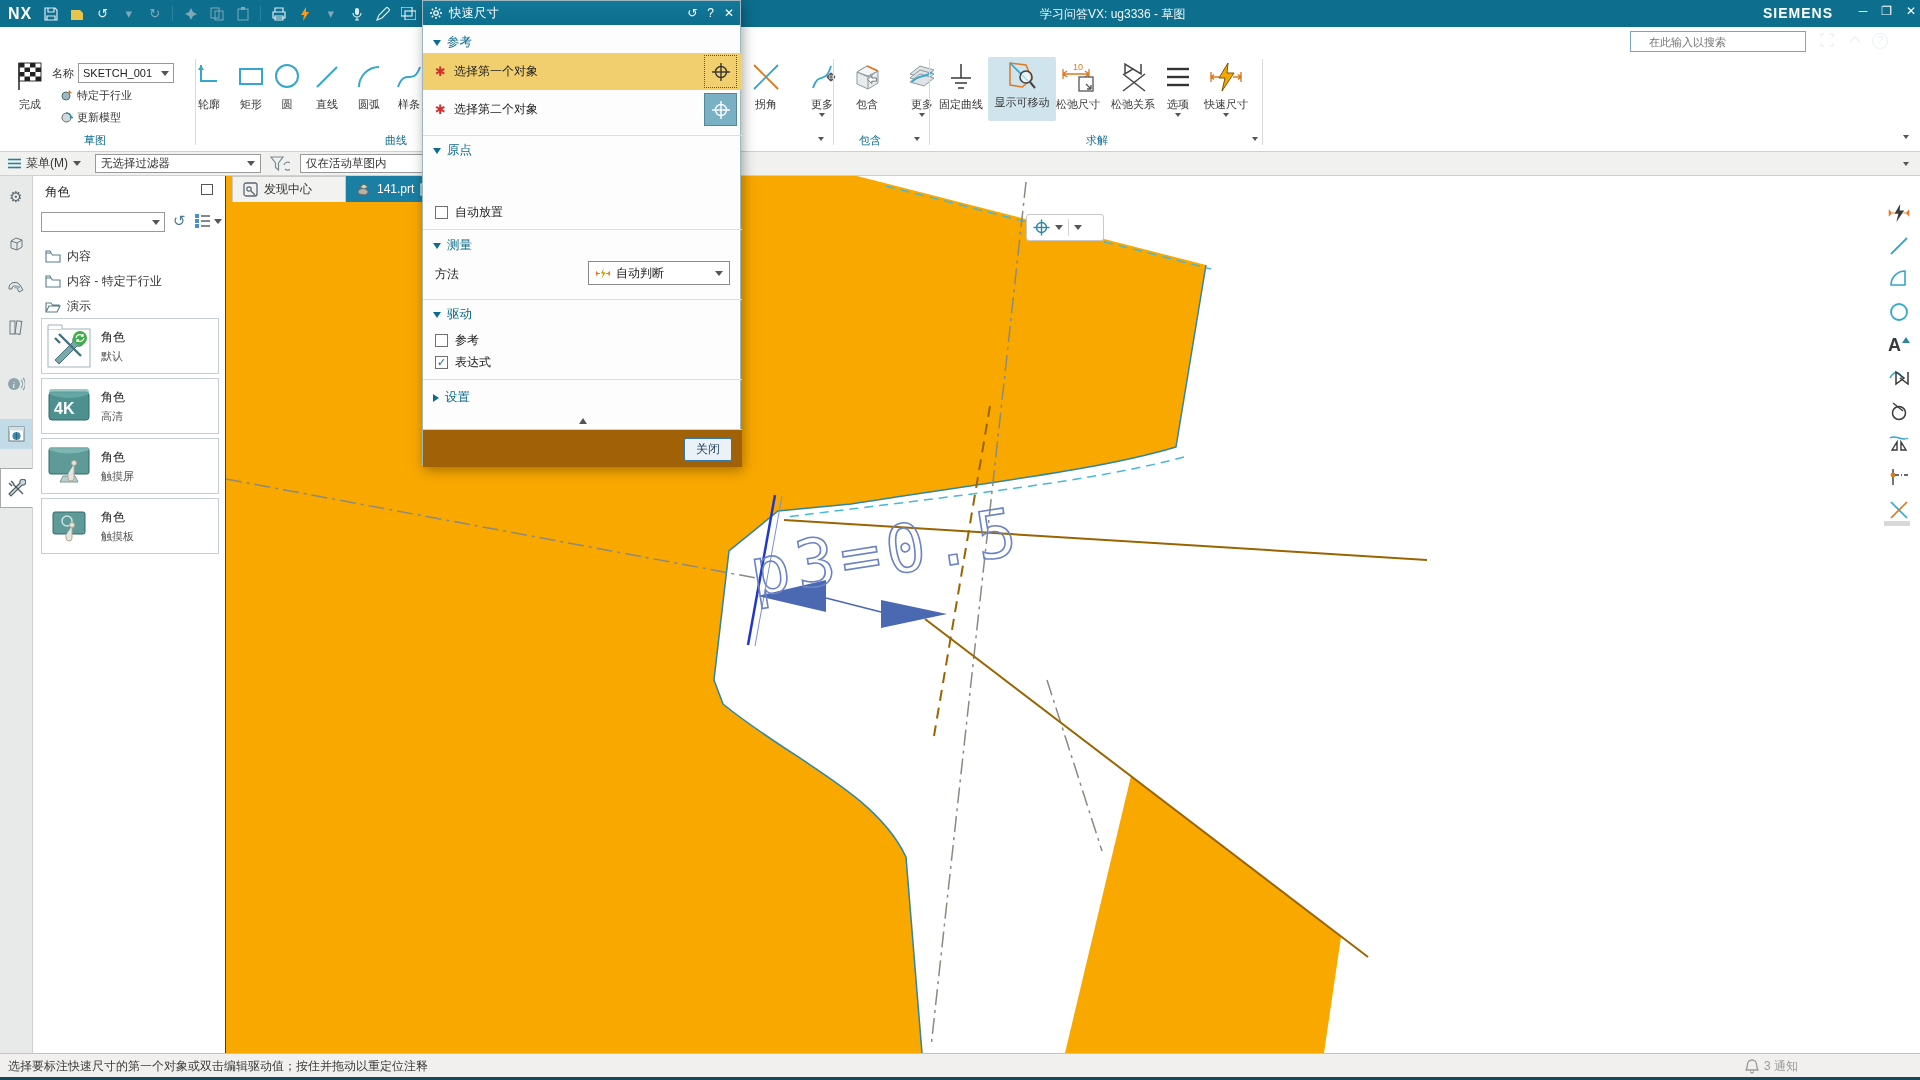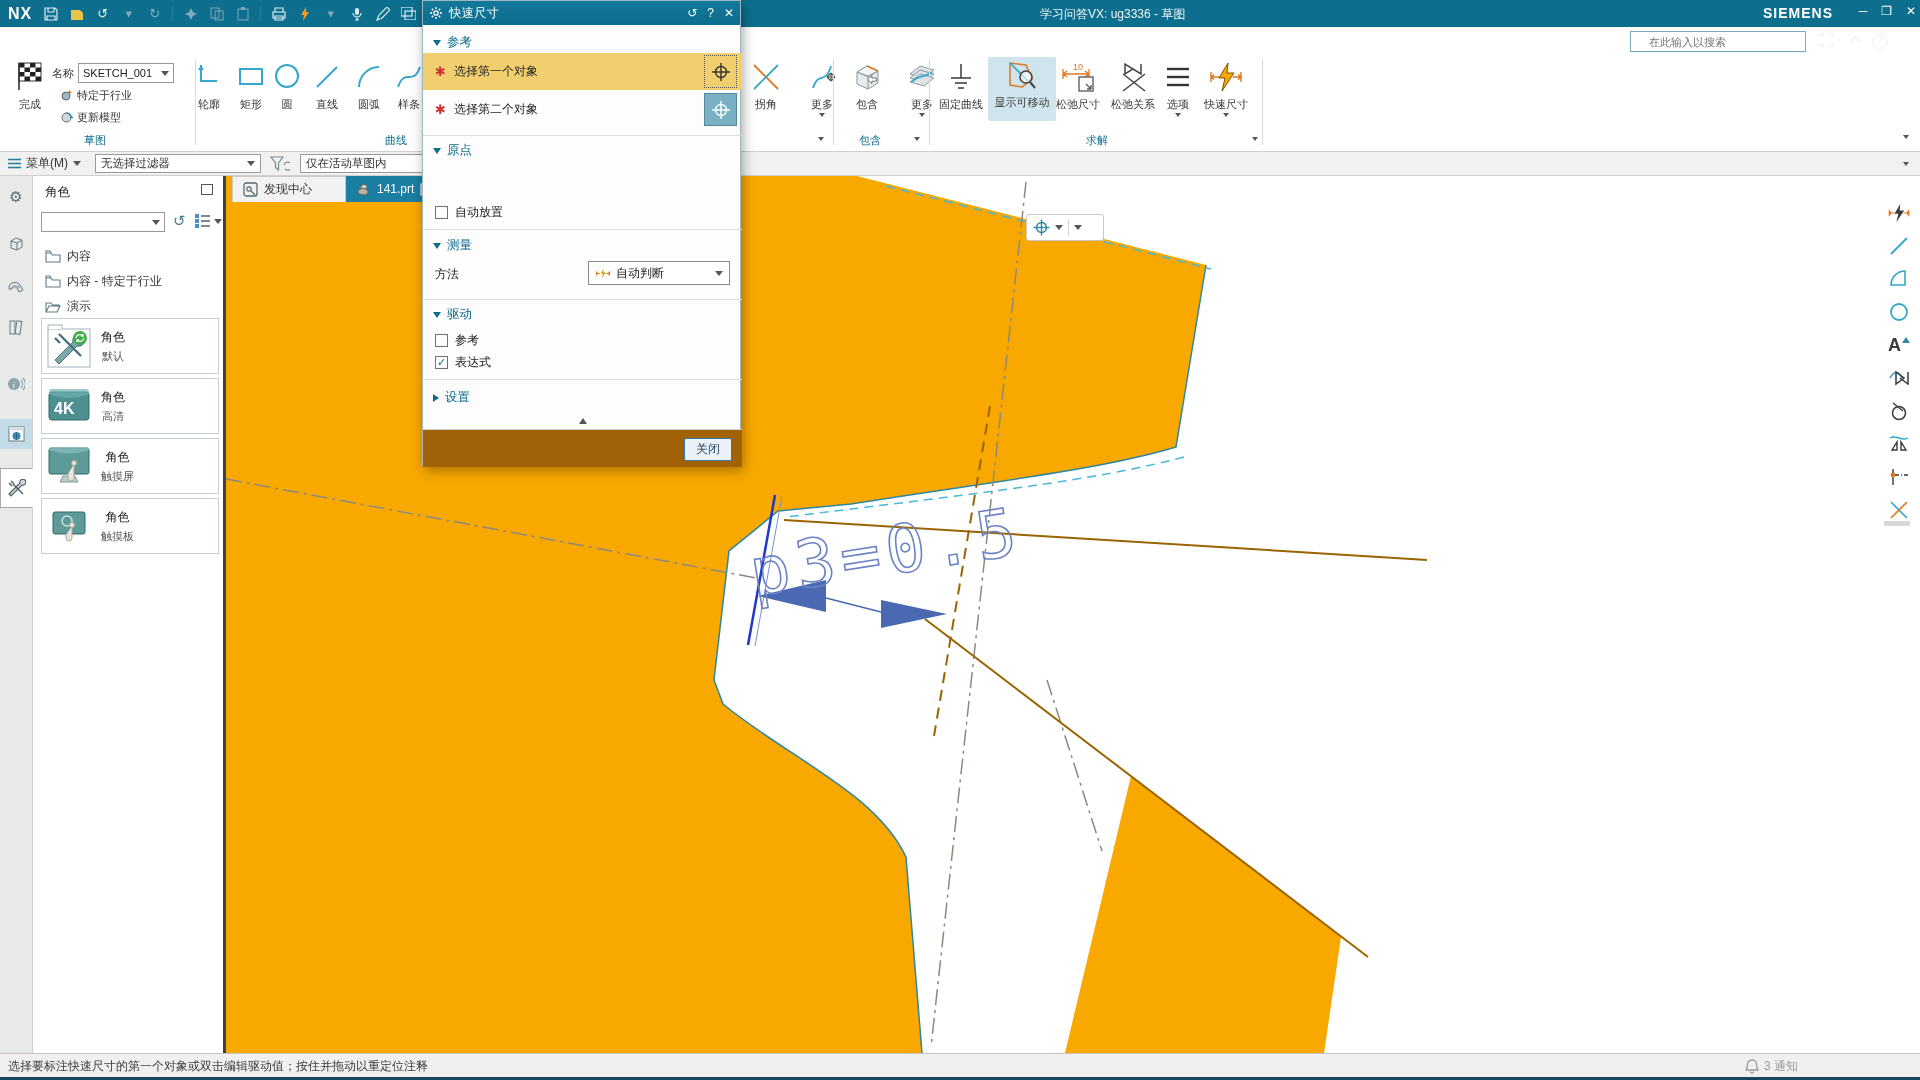--- a/index.html
+++ b/index.html
@@ -52,21 +52,21 @@
   .menubtn { position:absolute; left:8px; top:3px; display:flex; align-items:center; gap:5px; font-size:12px; color:#333; }
   .selcombo { position:absolute; top:2px; height:19px; background:#fff; border:1px solid #9a9a9a; font-size:11.5px; color:#333; display:flex; align-items:center; padding:0 5px; }
 
   
   .leftstrip { left:0; top:176px; width:33px; height:877px; background:#e8eaea; border-right:1px solid #cfcfcf; }
   .stripicon { position:absolute; left:0; width:32px; height:30px; display:flex; align-items:center; justify-content:center; color:#5a6a70; font-size:15px; }
   .stripicon.hlrow { background:#c2dbe6; }
   .stripicon.activebox { background:#fff; border:1px solid #a9a9a9; border-right:1px solid #fff; width:33px; height:40px; }
 
   
-  .rolespanel { left:33px; top:176px; width:193px; height:877px; background:#fff; border-right:3px solid #404040;text-align:center; }
+  .rolespanel { left:33px; top:176px; width:193px; height:877px; background:#fff; border-right:1px solid #404040; }
   .rp-title { position:absolute; left:12px; top:8px; font-size:12.5px; color:#222; }
   .rp-float { position:absolute; left:168px; top:8px; width:12px; height:11px; border:1.5px solid #555; }
   .rp-search { position:absolute; left:8px; top:36px; width:124px; height:20px; border:1px solid #999; background:#fff; display:flex; align-items:center; padding:0 4px; }
   .rp-refresh { position:absolute; left:140px; top:36px; font-size:15px; color:#4d7d8f; }
   .rp-view { position:absolute; left:162px; top:38px; display:flex; gap:3px; align-items:center; }
   .rp-folder { position:absolute; left:12px; width:176px; height:24px; display:flex; align-items:center; gap:6px; font-size:12px; color:#333; }
   .rolecard { position:absolute; left:8px; width:178px; height:56px; border:1px solid #c3cfd4; background:#fff; display:flex; align-items:center; }
   .rc-icon { width:44px; height:44px; margin-left:5px; flex:none; }
   .rc-text { margin-left:10px; }
   .rc-name { font-size:12px; color:#222; }

